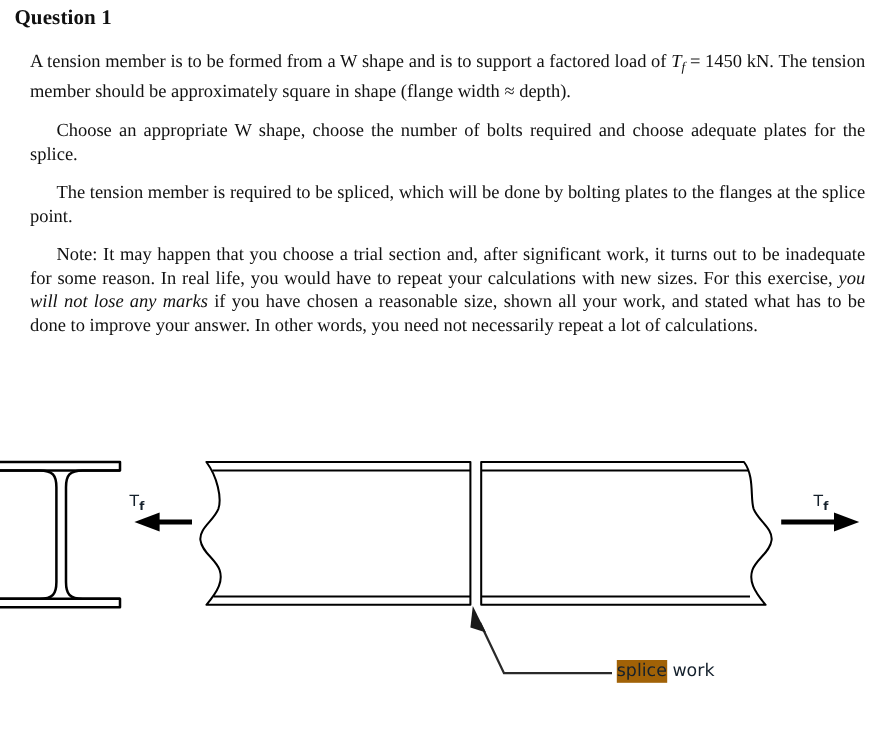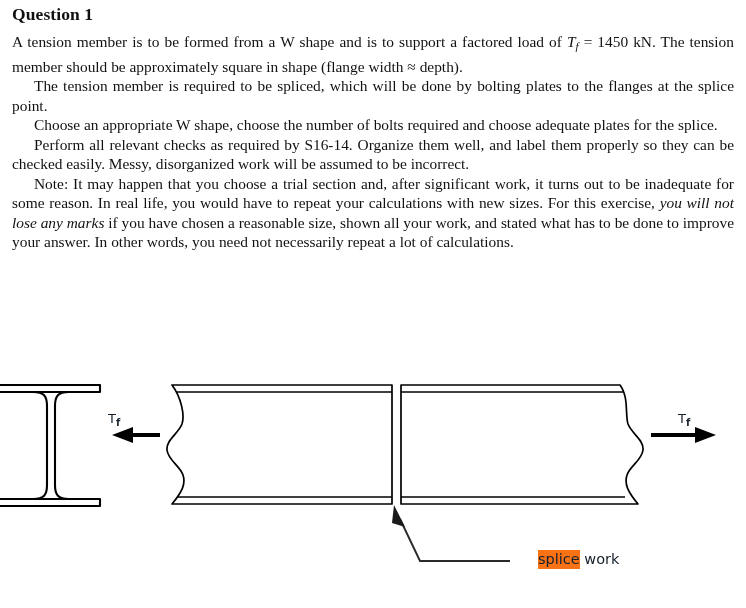--- a/index.html
+++ b/index.html
@@ -24,30 +24,30 @@
     top: 0;
     width: 746px;
     padding: 2px 12px 0 12px;
     box-sizing: border-box;
   }
 
   .q-title {
     font-size: 17.5px;
     font-weight: bold;
     letter-spacing: 0.1px;
-    margin: 3px 0 8px 0;
+    margin: 3px 0 18px 0;
     line-height: 1.1;
   }
 
   .para {
     font-size: 15.4px;
     line-height: 19.5px;
     text-align: justify;
     text-justify: inter-word;
-    margin: 0;
+    margin: 13px;
     hyphens: manual;
   }
   .para.indent { text-indent: 22px; }
 
   .mathit {
     font-style: italic;
     font-family: "Liberation Serif", "DejaVu Serif", serif;
   }
   .mathit sub {
     font-style: italic;
@@ -88,42 +88,40 @@
     position: absolute;
     left: 514px;
     top: 180px;
     font-family: "DejaVu Sans", "Liberation Sans", sans-serif;
     font-size: 14.5px;
     color: #14202c;
     white-space: nowrap;
     line-height: 1.1;
   }
   .splice-label .hl {
-    background: #f97316;
+    background: #a16207;
     padding: 1px 0 2px 0;
-    margin-left: 24px;
   }
   .splice-label .plain {
     padding: 1px 0 2px 0;
   }
 </style>
 </head>
 <body>
 
 <div id="doc">
 
   <div class="q-title">Question 1</div>
 
   <p class="para"><span>A tension member is to be formed from a W shape and is to support a factored load of </span><span class="mathit nb"><span>T</span><sub>f</sub></span><span> = 1450 kN. The tension member should be approximately square in shape (flange width ≈ depth).</span></p>
 
+  <p class="para indent">Choose an appropriate W shape, choose the number of bolts required and choose adequate plates for the splice.</p>
+
   <p class="para indent">The tension member is required to be spliced, which will be done by bolting plates to the flanges at the splice point.</p>
 
-  <p class="para indent">Choose an appropriate W shape, choose the number of bolts required and choose adequate plates for the splice.</p>
-
-  <p class="para indent">Perform all relevant checks as required by S16-14. Organize them well, and label them properly so they can be checked easily. Messy, disorganized work will be assumed to be incorrect.</p>
 
 
   <p class="para indent"><span class="bold">Note:</span><span> It may happen that you choose a trial section and, after significant work, it turns out to be inadequate for some reason. In real life, you would have to repeat your calculations with new sizes. For this exercise, </span><span class="ital">you will not lose any marks</span><span> if you have chosen a reasonable size, shown all your work, and stated what has to be done to improve your answer. In other words, you need not necessarily repeat a lot of calculations.</span></p>
 
 </div>
 
 <div id="figure">
 
   <svg width="746" height="236" viewBox="0 0 746 236">
 

